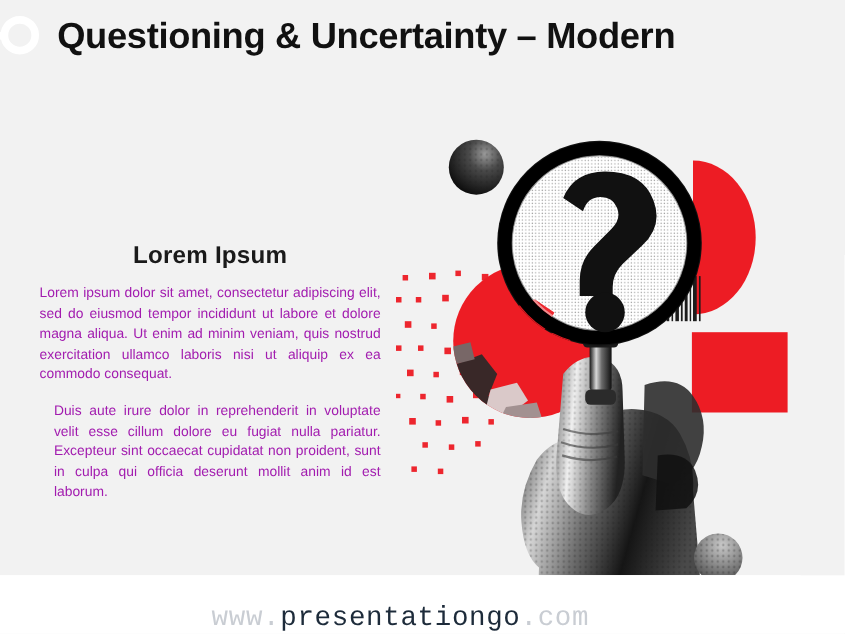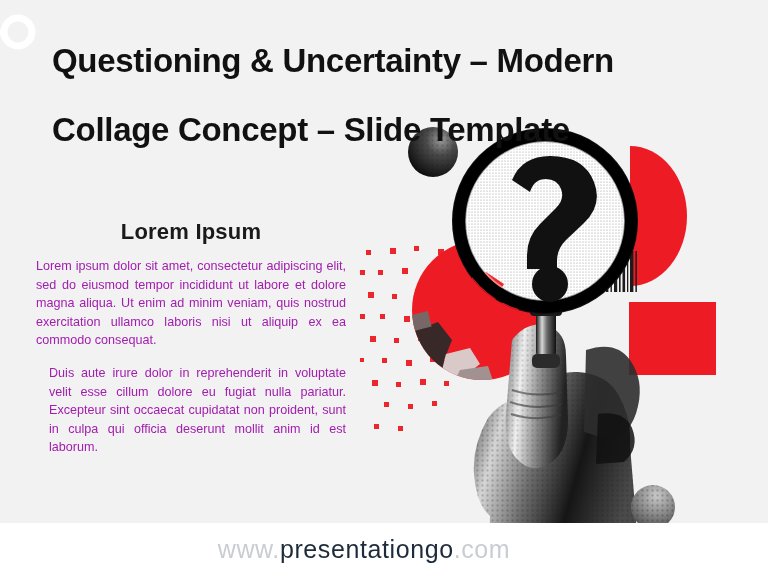--- a/index.html
+++ b/index.html
@@ -51,21 +51,21 @@
     top: 12px;
     width: 690px;
     color: #111111;
     font-family: "Liberation Sans Narrow", "Liberation Sans", sans-serif;
     font-size: 33px;
     font-weight: bold;
     line-height: 41px;
     letter-spacing: -0.3px;
     z-index: 5;
   }
-  .title-line { display: block; white-space: nowrap; margin-top: 28px; }
+  .title-line { display: block; white-space: nowrap; }
 
   
   .text-col {
     position: absolute;
     left: 36px;
     top: 203px;
     width: 310px;
     z-index: 5;
   }
   .heading {
@@ -98,23 +98,24 @@
 
   
   .footer {
     position: absolute;
     left: 0;
     top: 523px;
     width: 728px;
     height: 53px;
     background: #ffffff;
     display: flex;
-    align-items: center;
+    align-items: flex-end;
     justify-content: center;
     z-index: 8;
+    font-family: Liberation Mono, monospace;
   }
   .url {
     font-size: 25px;
     letter-spacing: 0.6px;
     white-space: nowrap;
   }
   .url .dim { color: #c9cdd3; }
   .url .strong { color: #1d2b3a; }
 </style>
 </head>
@@ -318,21 +319,20 @@
           <rect x="0" y="10" width="20" height="7"></rect>
           <rect x="0" y="21" width="26" height="7"></rect>
           <rect x="0" y="32" width="20" height="7"></rect>
         </g>
         <circle cx="40" cy="24" r="14" fill="none" stroke="#ffffff" stroke-width="7"></circle>
       </svg>
     </div>
 
     <div class="title">
       <span class="title-line">Questioning &amp; Uncertainty – Modern</span>
-      <span class="title-line">Collage Concept – Slide Template</span>
     </div>
 
     <div class="text-col">
       <h2 class="heading">Lorem Ipsum</h2>
       <p class="body-par">Lorem ipsum dolor sit amet, consectetur adipiscing elit, sed do eiusmod tempor incididunt ut labore et dolore magna aliqua. Ut enim ad minim veniam, quis nostrud exercitation ullamco laboris nisi ut aliquip ex ea commodo consequat.</p>
       <p class="body-par">Duis aute irure dolor in reprehenderit in voluptate velit esse cillum dolore eu fugiat nulla pariatur. Excepteur sint occaecat cupidatat non proident, sunt in culpa qui officia deserunt mollit anim id est laborum.</p>
     </div>
 
   </div>
 

